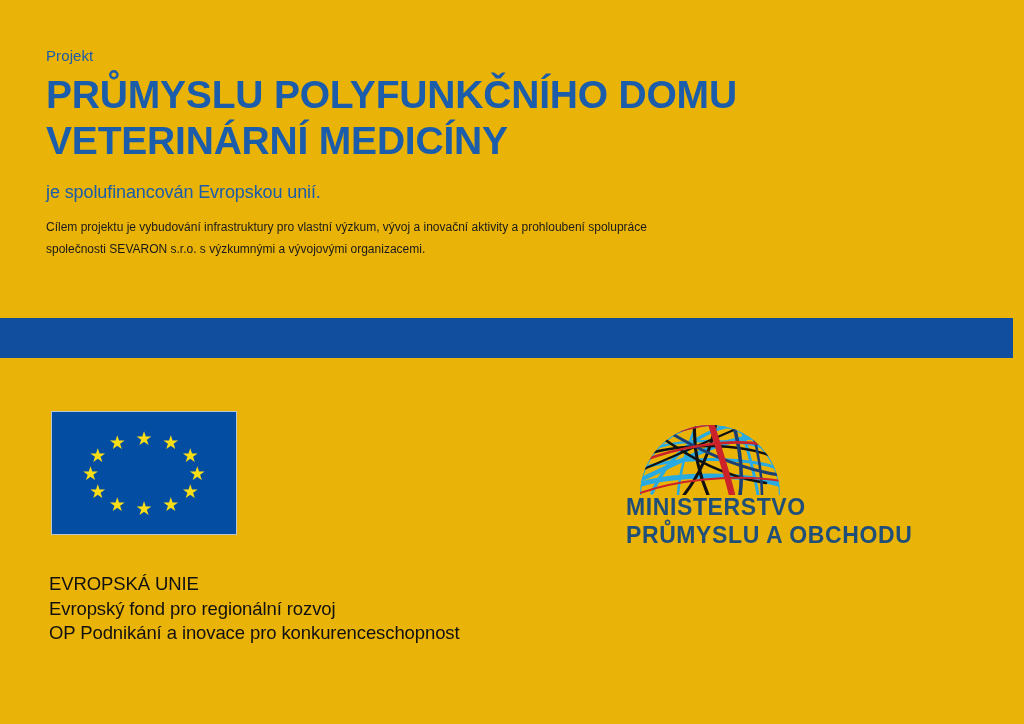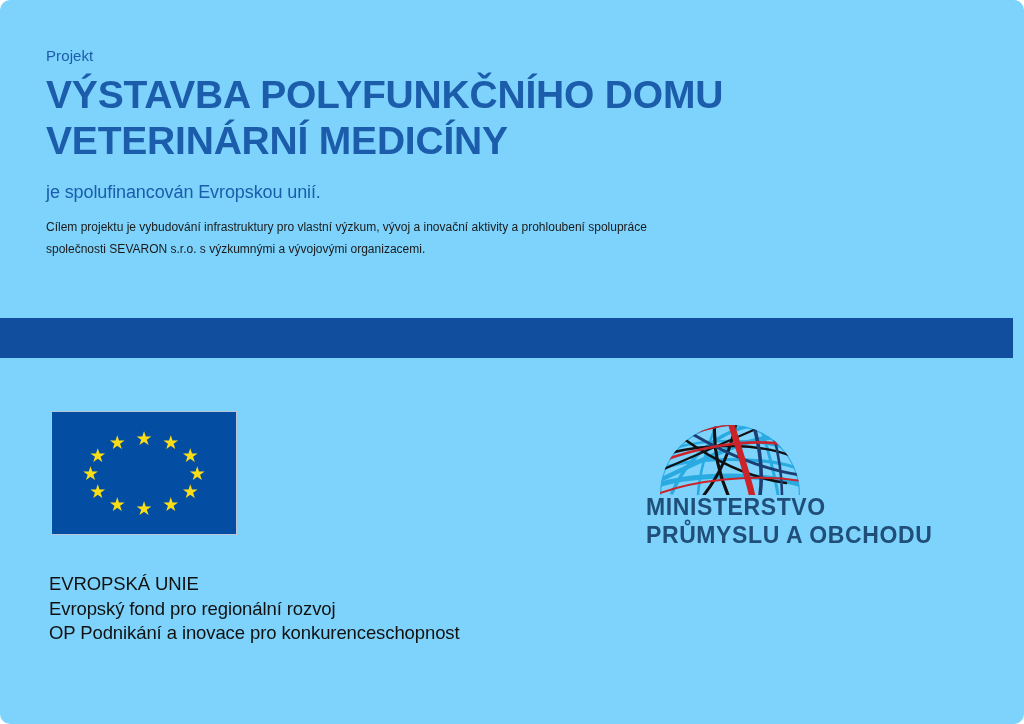--- a/index.html
+++ b/index.html
@@ -14,22 +14,21 @@
     position: relative;
     overflow: hidden;
     font-family: "Liberation Sans", sans-serif;
     color: #000000;
     -webkit-font-smoothing: antialiased;
   }
 
   .page {
     position: absolute;
     inset: 0;
-    background: #7dd3fc;
-    border-radius: 10px;
+    background: #eab308;
   }
 
   
   .header-block {
     position: absolute;
     left: 46px;
     top: 46px;
     width: 940px;
   }
 
@@ -118,21 +117,21 @@
     position: absolute;
     transform: translate(-50%, -50%);
     color: #f9dd16;
     font-size: 19px;
     line-height: 1;
   }
 
   
   .ministry {
     position: absolute;
-    left: 646px;
+    left: 626px;
     top: 0px;
     width: 300px;
     height: 150px;
   }
   .ministry-globe {
     position: absolute;
     left: 8px;
     top: 2px;
     width: 152px;
     height: 88px;
@@ -164,21 +163,21 @@
   }
 </style>
 </head>
 <body>
 
 <div class="page">
 
   <div class="header-block">
     <p class="eyebrow">Projekt</p>
 
-    <h1 class="main-title">VÝSTAVBA POLYFUNKČNÍHO DOMU
+    <h1 class="main-title">PRŮMYSLU POLYFUNKČNÍHO DOMU
 VETERINÁRNÍ MEDICÍNY</h1>
 
     <p class="subtitle">je spolufinancován Evropskou unií.</p>
 
     <p class="body-text">Cílem projektu je vybudování infrastruktury pro vlastní výzkum, vývoj a inovační aktivity a prohloubení spolupráce
 společnosti SEVARON s.r.o. s výzkumnými a vývojovými organizacemi.</p>
   </div>
 
   <div class="blue-bar"></div>
 

